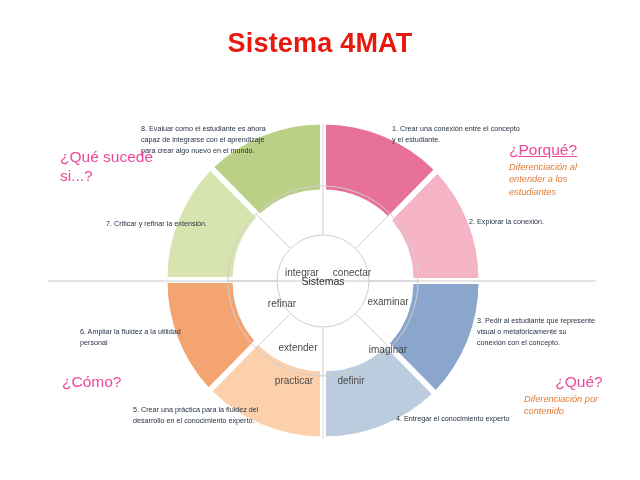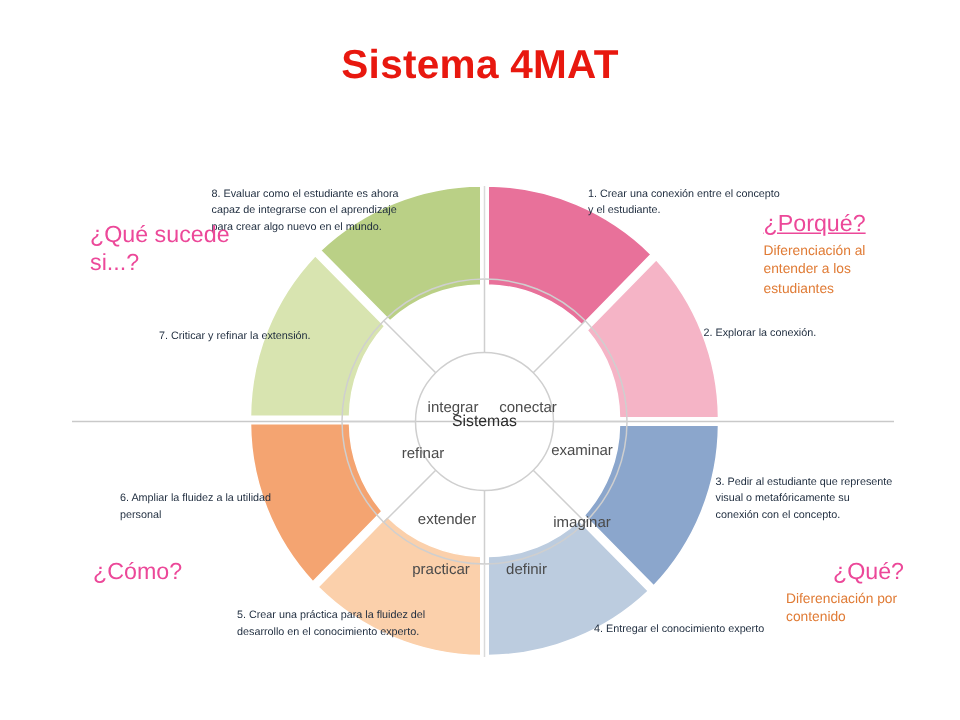--- a/index.html
+++ b/index.html
@@ -49,20 +49,21 @@
     font-size: 15.5px;
     line-height: 1.22;
     white-space: pre-line;
   }
   .quad-sub {
     position: absolute;
     color: #e07b35;
     font-size: 9.2px;
     line-height: 1.35;
     white-space: pre-line;
+    font-style: italic;
   }
   .ring-label {
     position: absolute;
     color: #4a4a4a;
     font-size: 10px;
     text-align: center;
     transform: translate(-50%, -50%);
     white-space: nowrap;
     margin-top: 44px;
   }
@@ -126,21 +127,21 @@
   <div class="ring-label" style="left:351px; top:336px;">definir</div>
   <div class="ring-label" style="left:294px; top:336px;">practicar</div>
   <div class="ring-label" style="left:274px; top:303px;padding-left:48px;">extender</div>
   <div class="ring-label" style="left:274px; top:259px;padding-left:16px;">refinar</div>
   <div class="ring-label" style="left:302px; top:228px;">integrar</div>
 
   <div class="ann ta-left" style="left:392px; top:124px; width:128px;">1. Crear una conexión entre el concepto y el estudiante.</div>
   <div class="ann ta-left" style="left:469px; top:217px; width:120px;">2. Explorar la conexión.</div>
   <div class="ann ta-left" style="left:477px; top:316px; width:118px;">3. Pedir al estudiante que represente visual o metafóricamente su conexión con el concepto.</div>
   <div class="ann ta-left" style="left:396px; top:414px; width:124px;">4. Entregar el conocimiento experto</div>
-  <div class="ann ta-left" style="left:133px; top:405px; width:134px;margin-left:25px;">5. Crear una práctica para la fluidez del desarrollo en el conocimiento experto.</div>
+  <div class="ann ta-left" style="left:133px; top:405px; width:134px;">5. Crear una práctica para la fluidez del desarrollo en el conocimiento experto.</div>
   <div class="ann ta-left" style="left:80px; top:327px; width:120px;">6. Ampliar la fluidez a la utilidad personal</div>
   <div class="ann ta-left" style="left:106px; top:219px; width:104px;">7. Criticar y refinar la extensión.</div>
   <div class="ann ta-left" style="left:141px; top:124px; width:128px;">8. Evaluar como el estudiante es ahora capaz de integrarse con el aprendizaje para crear algo nuevo en el mundo.</div>
 
   <div class="quad-title ta-left" style="left:509px; top:141px; width:120px;text-decoration:underline;">¿Porqué?</div>
   <div class="quad-sub ta-left" style="left:509px; top:161px; width:96px;">Diferenciación al entender a los estudiantes</div>
 
   <div class="quad-title ta-left" style="left:524px; top:373px; width:110px;text-align:center;">¿Qué?</div>
   <div class="quad-sub ta-left" style="left:524px; top:393px; width:100px;">Diferenciación por contenido</div>
 

